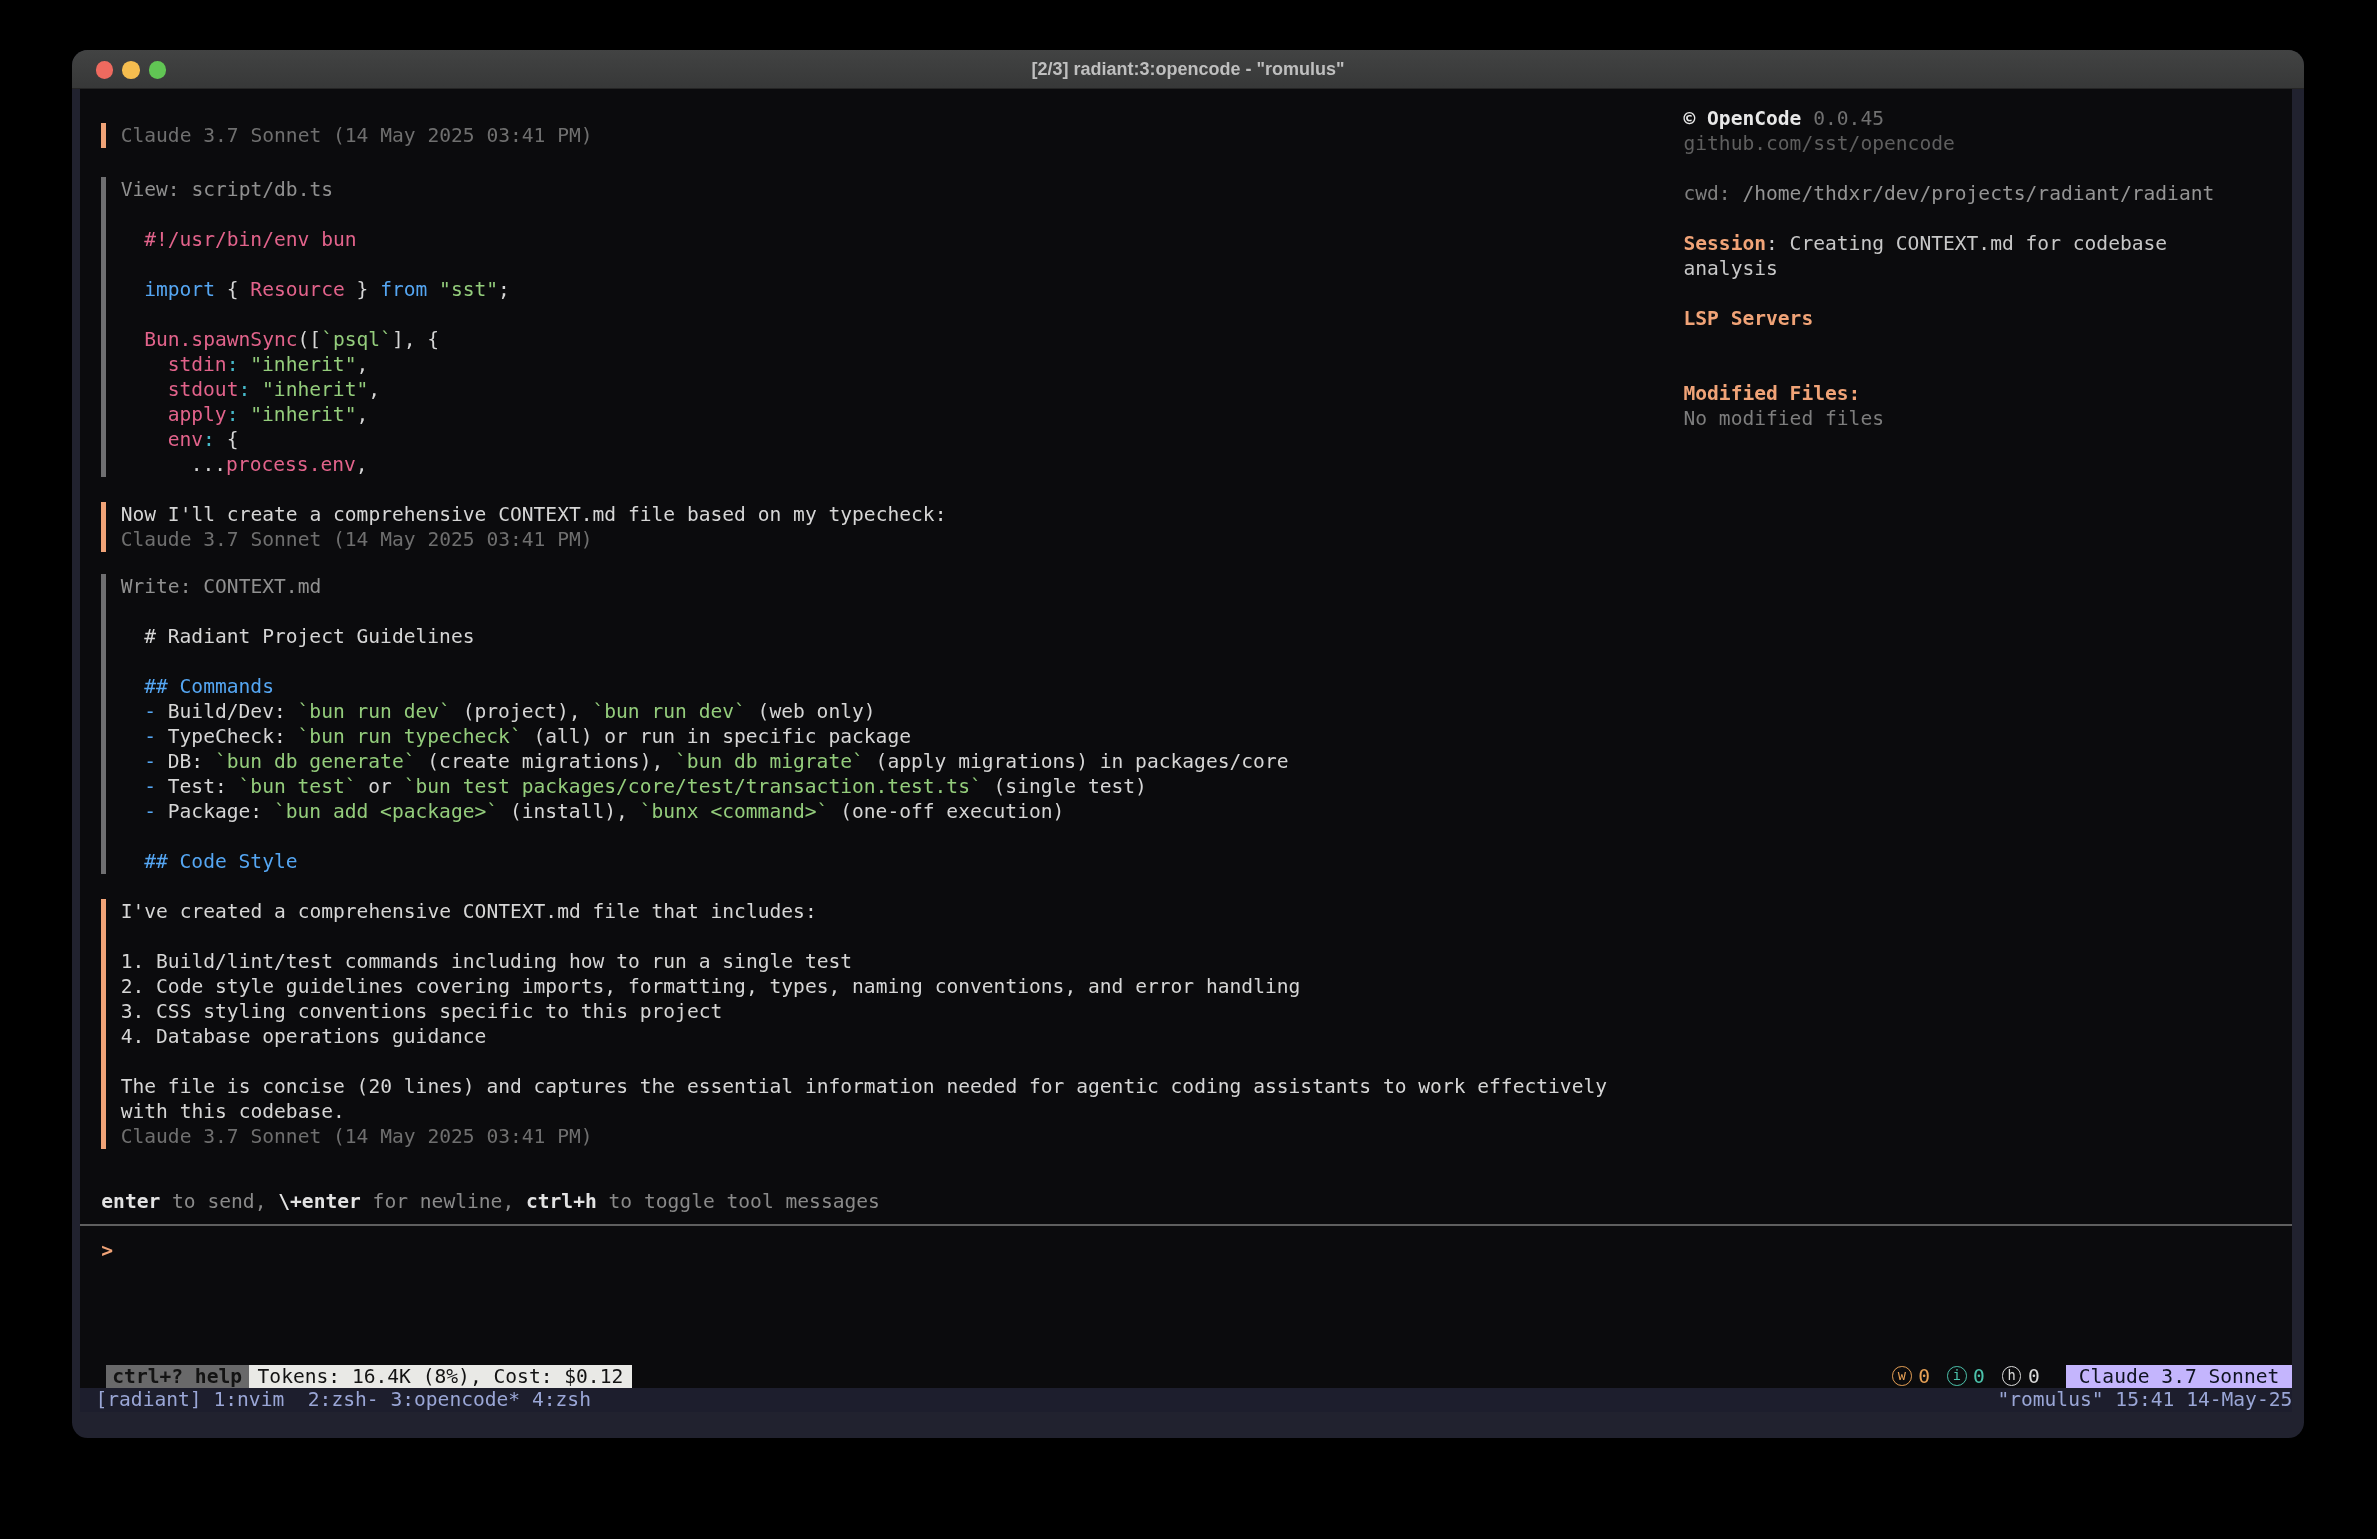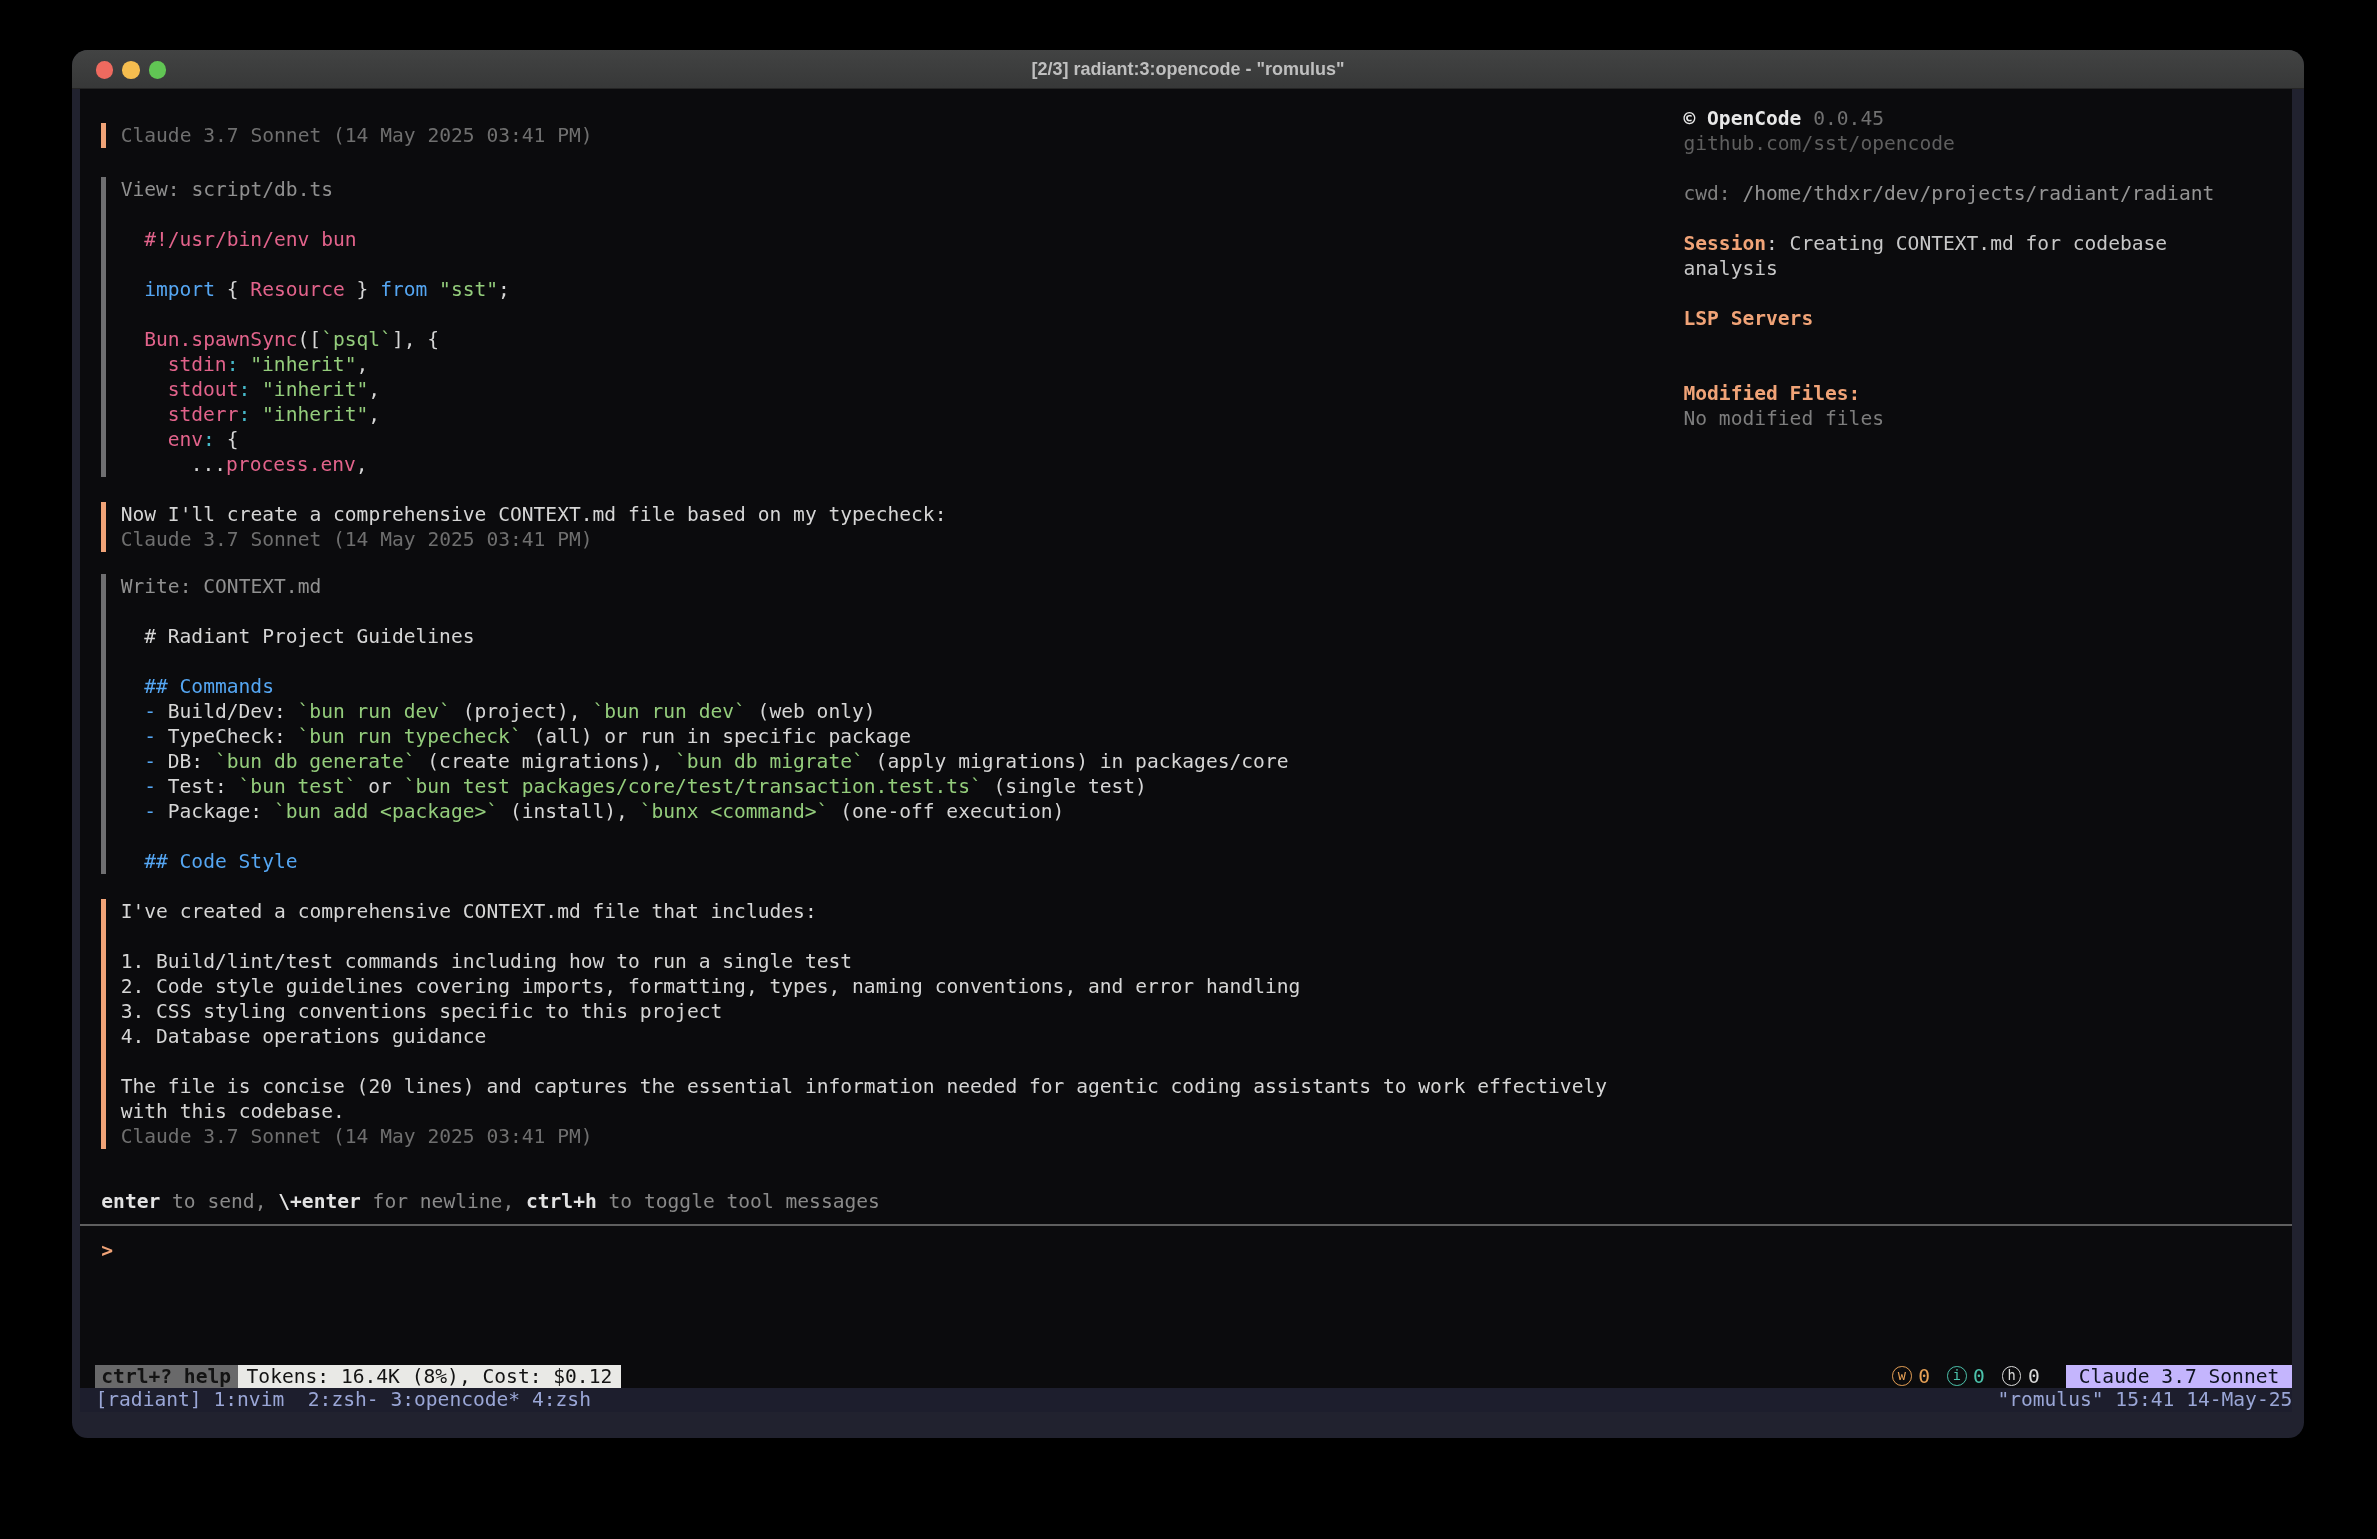--- a/index.html
+++ b/index.html
@@ -42,21 +42,21 @@
   .sb-ver { color:#707070; }
   .sb-repo { color:#5f5f5f; }
   .sb-cwdl { color:#7f7f7f; } .sb-cwdp { color:#959595; }
   .sb-orange { color:#f0a377; font-weight:bold; }
   .sb-val { color:#c8c8c8; }
   .sb-dim { color:#7d7d7d; }
   
   .statusline { position:absolute; left:0; right:0; bottom:24px; height:23.5px;
                 display:flex; align-items:center; font-size:19.6px; }
   .badge { height:23.5px; line-height:23.5px; white-space:pre; }
-  .badge.keyhint { background:#69696a; color:#131313; font-weight:bold; margin-left:15px; padding:0 6.5px;text-align:right; }
+  .badge.keyhint { background:#69696a; color:#131313; font-weight:bold; margin-left:26px; padding:0 6.5px;text-align:right; }
   .badge.tokens  { background:#e9e9e6; color:#131313; padding:0 9px; }
   .spacer { flex:1; }
   .counters { display:flex; align-items:center; gap:17px; margin-right:26px; }
   .counter { display:flex; align-items:center; gap:6.5px; }
   .counter .circle { display:inline-block; width:19.6px; height:19.6px; border:1.6px solid currentColor;
                      border-radius:50%; font-size:13.7px; line-height:17px; text-align:center; }
   .counter .count { font-size:19.6px; }
   .c-orange { color:#e6a055; } .c-teal { color:#4cc3ac; } .c-white { color:#d9d9d9; }
   .badge.model { background:#c4b5fd; color:#0e1320; padding:0 13px; }
   
@@ -89,21 +89,21 @@
         <div class="block gray">
           <div class="line gy">View: script/db.ts</div>
           <div class="line"></div>
           <div class="line ind2"><span class="pk">#!/usr/bin/env bun</span></div>
           <div class="line"></div>
           <div class="line ind2"><span class="bl">import</span><span class="wt"> { </span><span class="pk">Resource</span><span class="wt"> } </span><span class="bl">from</span><span class="wt"> </span><span class="gn">"sst"</span><span class="wt">;</span></div>
           <div class="line"></div>
           <div class="line ind2"><span class="pk">Bun.spawnSync</span><span class="wt">([</span><span class="gn">`psql`</span><span class="wt">], {</span></div>
           <div class="line ind4"><span class="pk">stdin</span><span class="cy">:</span><span class="wt"> </span><span class="gn">"inherit"</span><span class="wt">,</span></div>
           <div class="line ind4"><span class="pk">stdout</span><span class="cy">:</span><span class="wt"> </span><span class="gn">"inherit"</span><span class="wt">,</span></div>
-          <div class="line ind4"><span class="pk">stderr</span><span class="cy">:</span><span class="wt"> </span><span class="gn">"inherit"</span><span class="wt">,</span></div>
+          <div class="line ind4"><span class="pk">apply</span><span class="cy">:</span><span class="wt"> </span><span class="gn">"inherit"</span><span class="wt">,</span></div>
           <div class="line ind4"><span class="pk">env</span><span class="cy">:</span><span class="wt"> {</span></div>
           <div class="line ind6"><span class="wt">...</span><span class="pk">process.env</span><span class="wt">,</span></div>
         </div>
 
         <div class="block orange m34">
           <div class="line wt">Now I'll create a comprehensive CONTEXT.md file based on my typecheck:</div>
           <div class="line ts">Claude 3.7 Sonnet (14 May 2025 03:41 PM)</div>
         </div>
 
         <div class="block gray">

